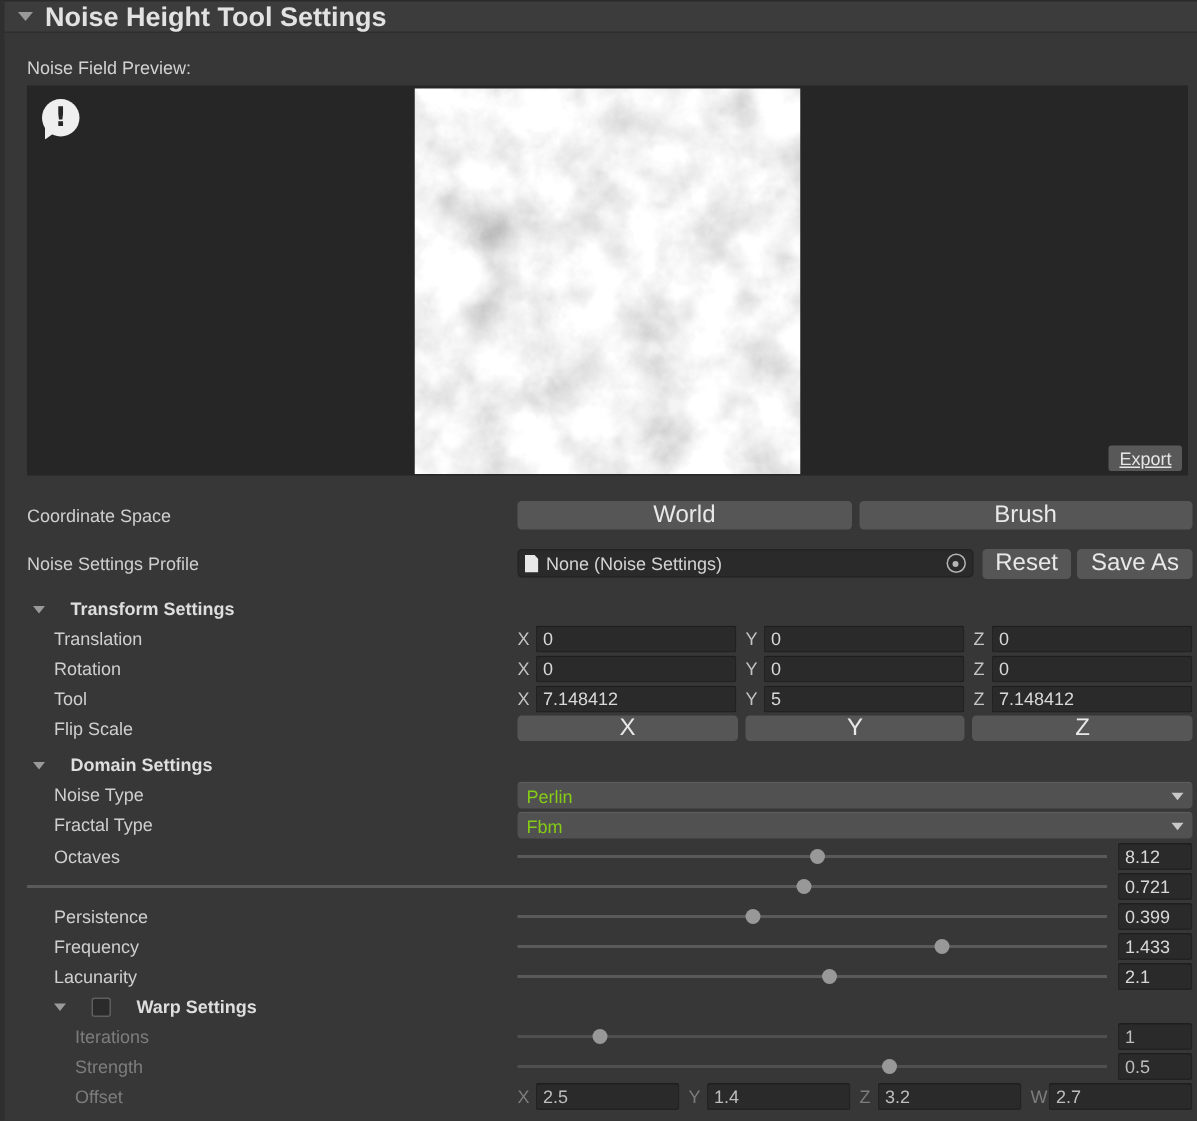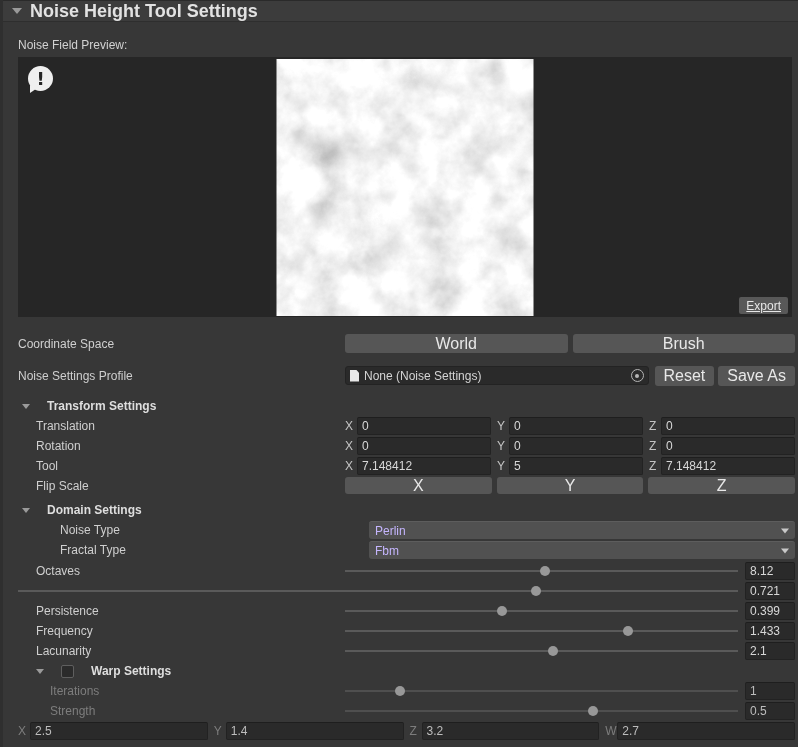--- a/index.html
+++ b/index.html
@@ -101,21 +101,21 @@
   .section-head { display:flex; align-items:center; gap:17px; padding-left:22px; height:16px; }
   .section-head .title { font-weight:bold; color:#dedede; }
   .section-head .tri-down { border-top-color:#9a9a9a; border-left-width:4.5px; border-right-width:4.5px; border-top-width:5.5px; }
   .checkbox {
     width:13px; height:13px; background:#2b2b2b; border:1px solid #5f5f5f; border-radius:2px;
   }
 
   
   .dropdown {
     flex:1; height:18px; background:#515151; border-radius:3px;
-    display:flex; align-items:center; padding:0 6px; color:#c4b5fd; position:relative;
+    display:flex; align-items:center; padding:0 6px; color:#84cc16; position:relative;
     border-top:1px solid #5d5d5d;
   }
   .dd-arrow {
     position:absolute; right:6px; top:50%; transform:translateY(-50%);
     width:0; height:0;
     border-left:4px solid transparent; border-right:4px solid transparent;
     border-top:5px solid #c8c8c8;
   }
 
   
@@ -127,21 +127,21 @@
   }
   .val-field { width:50px; flex:none; }
 
   
   .disabled .lbl, .disabled .axis-prefix { color:#7d7d7d; }
   .disabled .track { background:#4f4f4f; }
   .disabled .field { color:#bdbdbd; }
 
   
   .mt17 { margin-top:17px; } .mt13 { margin-top:13px; } .mt8 { margin-top:8px; }   .mt4 { margin-top:4px; }  .mt3 { margin-top:3px; } .mt2 { margin-top:2px; }
-  .h17 { height:17px; } .h18 { height:18px;margin-left:24px; } .h19 { height:19px; } .h16 { height:16px; }
+  .h17 { height:17px; } .h18 { height:18px; } .h19 { height:19px; } .h16 { height:16px; }
 </style>
 </head>
 <body>
 
 <div class="left-edge"></div>
 
 <div class="header-bar">
   <span class="tri-down"></span>
   <span class="title">Noise Height Tool Settings</span>
 </div>
@@ -351,20 +351,21 @@
   <div class="ctrl">
     <div class="slider">
       <div class="track"></div>
       <div class="thumb" style="left: 63%;"></div>
     </div>
     <span class="field val-field">0.5</span>
   </div>
 </div>
 
 <div class="row mt4 h16 disabled">
+  <span class="lbl ind2">Offset</span>
   <div class="ctrl">
     <span class="axis-group">
         <span class="axis-prefix">X</span>
         <span class="field">2.5</span>
       </span>
     <span class="axis-group">
         <span class="axis-prefix">Y</span>
         <span class="field">1.4</span>
       </span>
     <span class="axis-group">

